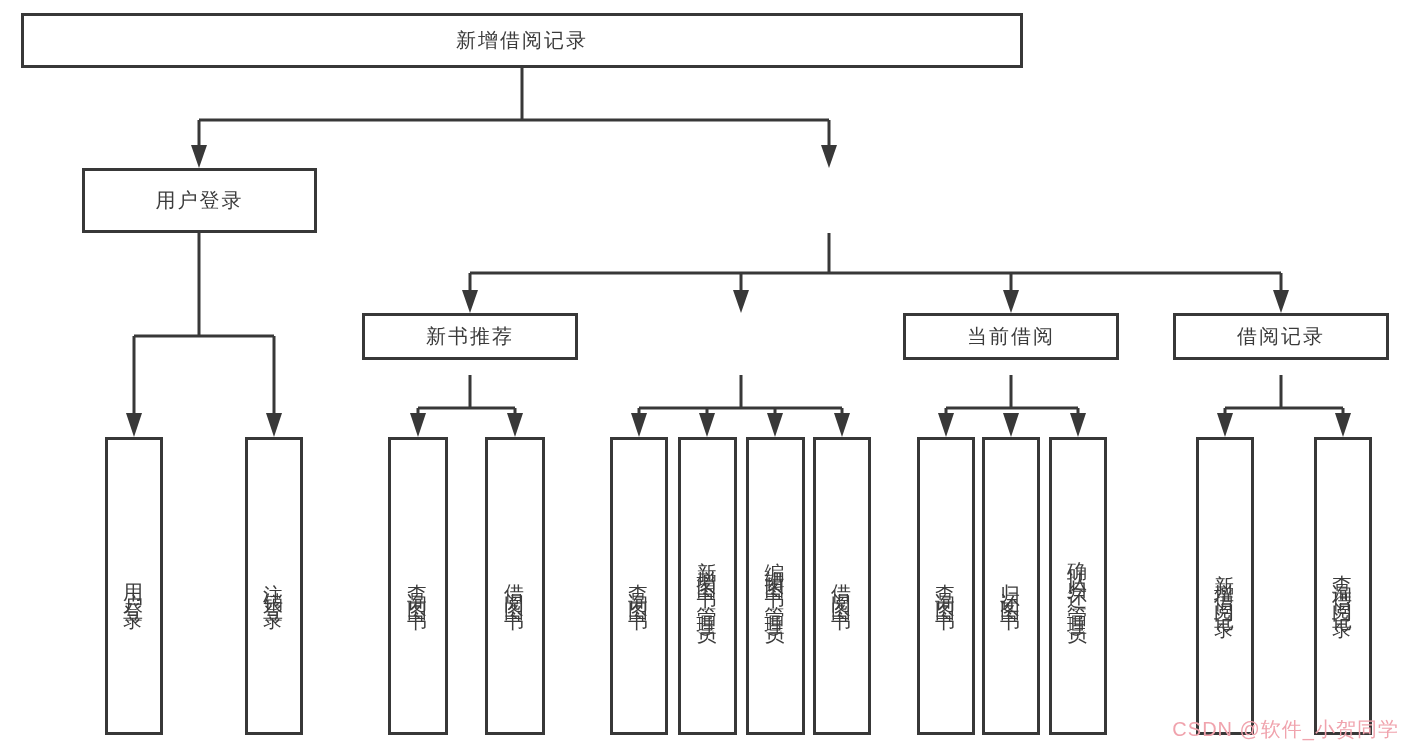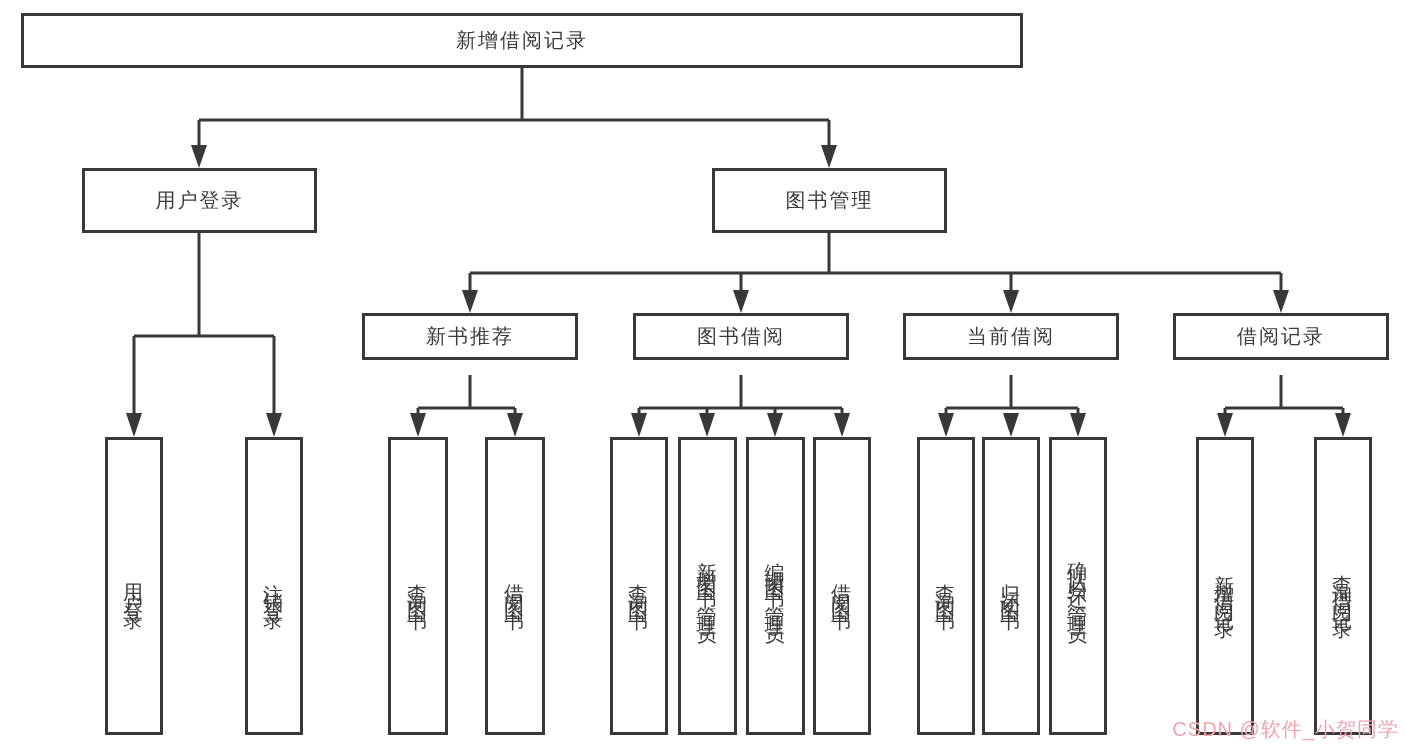--- a/index.html
+++ b/index.html
@@ -113,24 +113,22 @@
     <path class="ctri" d="M1078 437 L1070 413 L1086 413 Z"></path>
 
     <path class="cline" d="M1281 375 L1281 408 M1225 408 L1343 408 M1225 408 L1225 416 M1343 408 L1343 416"></path>
     <path class="ctri" d="M1225 437 L1217 413 L1233 413 Z"></path>
     <path class="ctri" d="M1343 437 L1335 413 L1351 413 Z"></path>
   </svg>
 
   <div class="node hnode root-box">新增借阅记录</div>
 
   <div class="node hnode lvl2 n-userlogin">用户登录</div>
-  <div class="node hnode lvl2 n-bookmgmt">图书管理</div>
 
   <div class="node hnode lvl3 n-rec">新书推荐</div>
-  <div class="node hnode lvl3 n-bor">图书借阅</div>
   <div class="node hnode lvl3 n-log">借阅记录</div>
   <div class="node hnode lvl3 n-cur">当前借阅</div>
 
   <div class="node vnode p-l1a">用户登录</div>
   <div class="node vnode p-l1b">注销登录</div>
 
   <div class="node vnode p-l2a">查询图书</div>
   <div class="node vnode p-l2b">借阅图书</div>
 
   <div class="node vnode p-l3a">查询图书</div>

